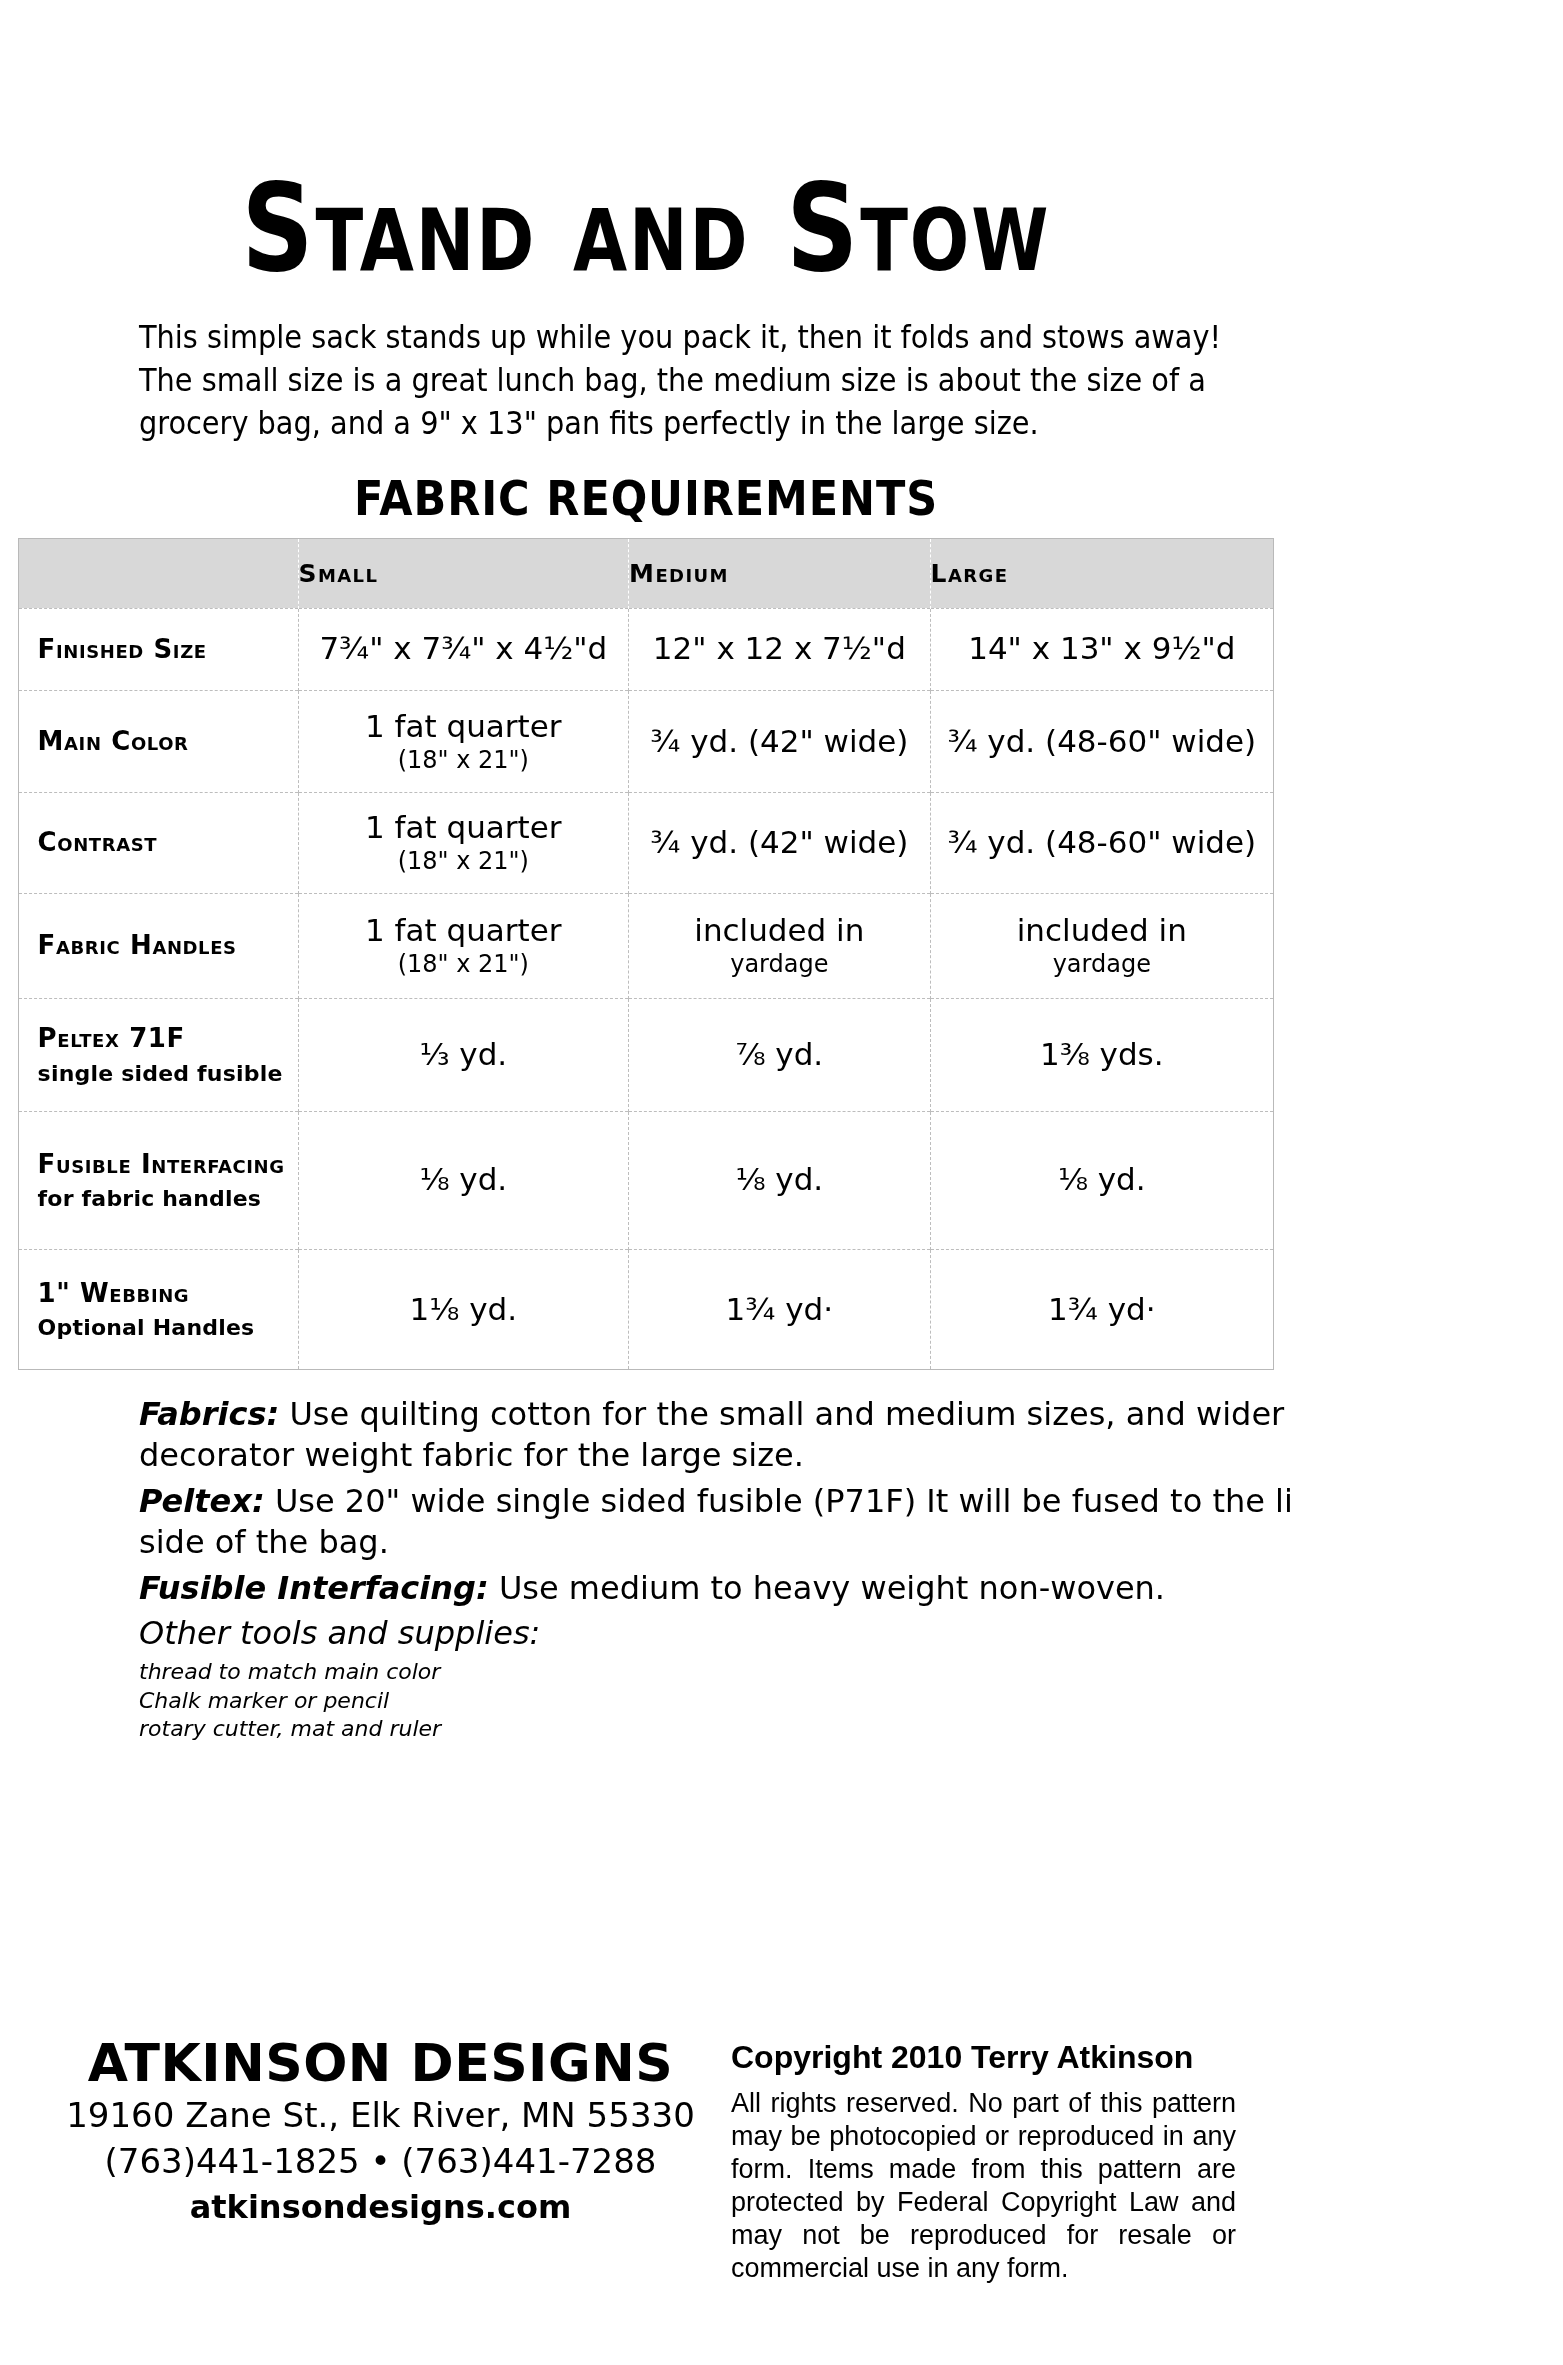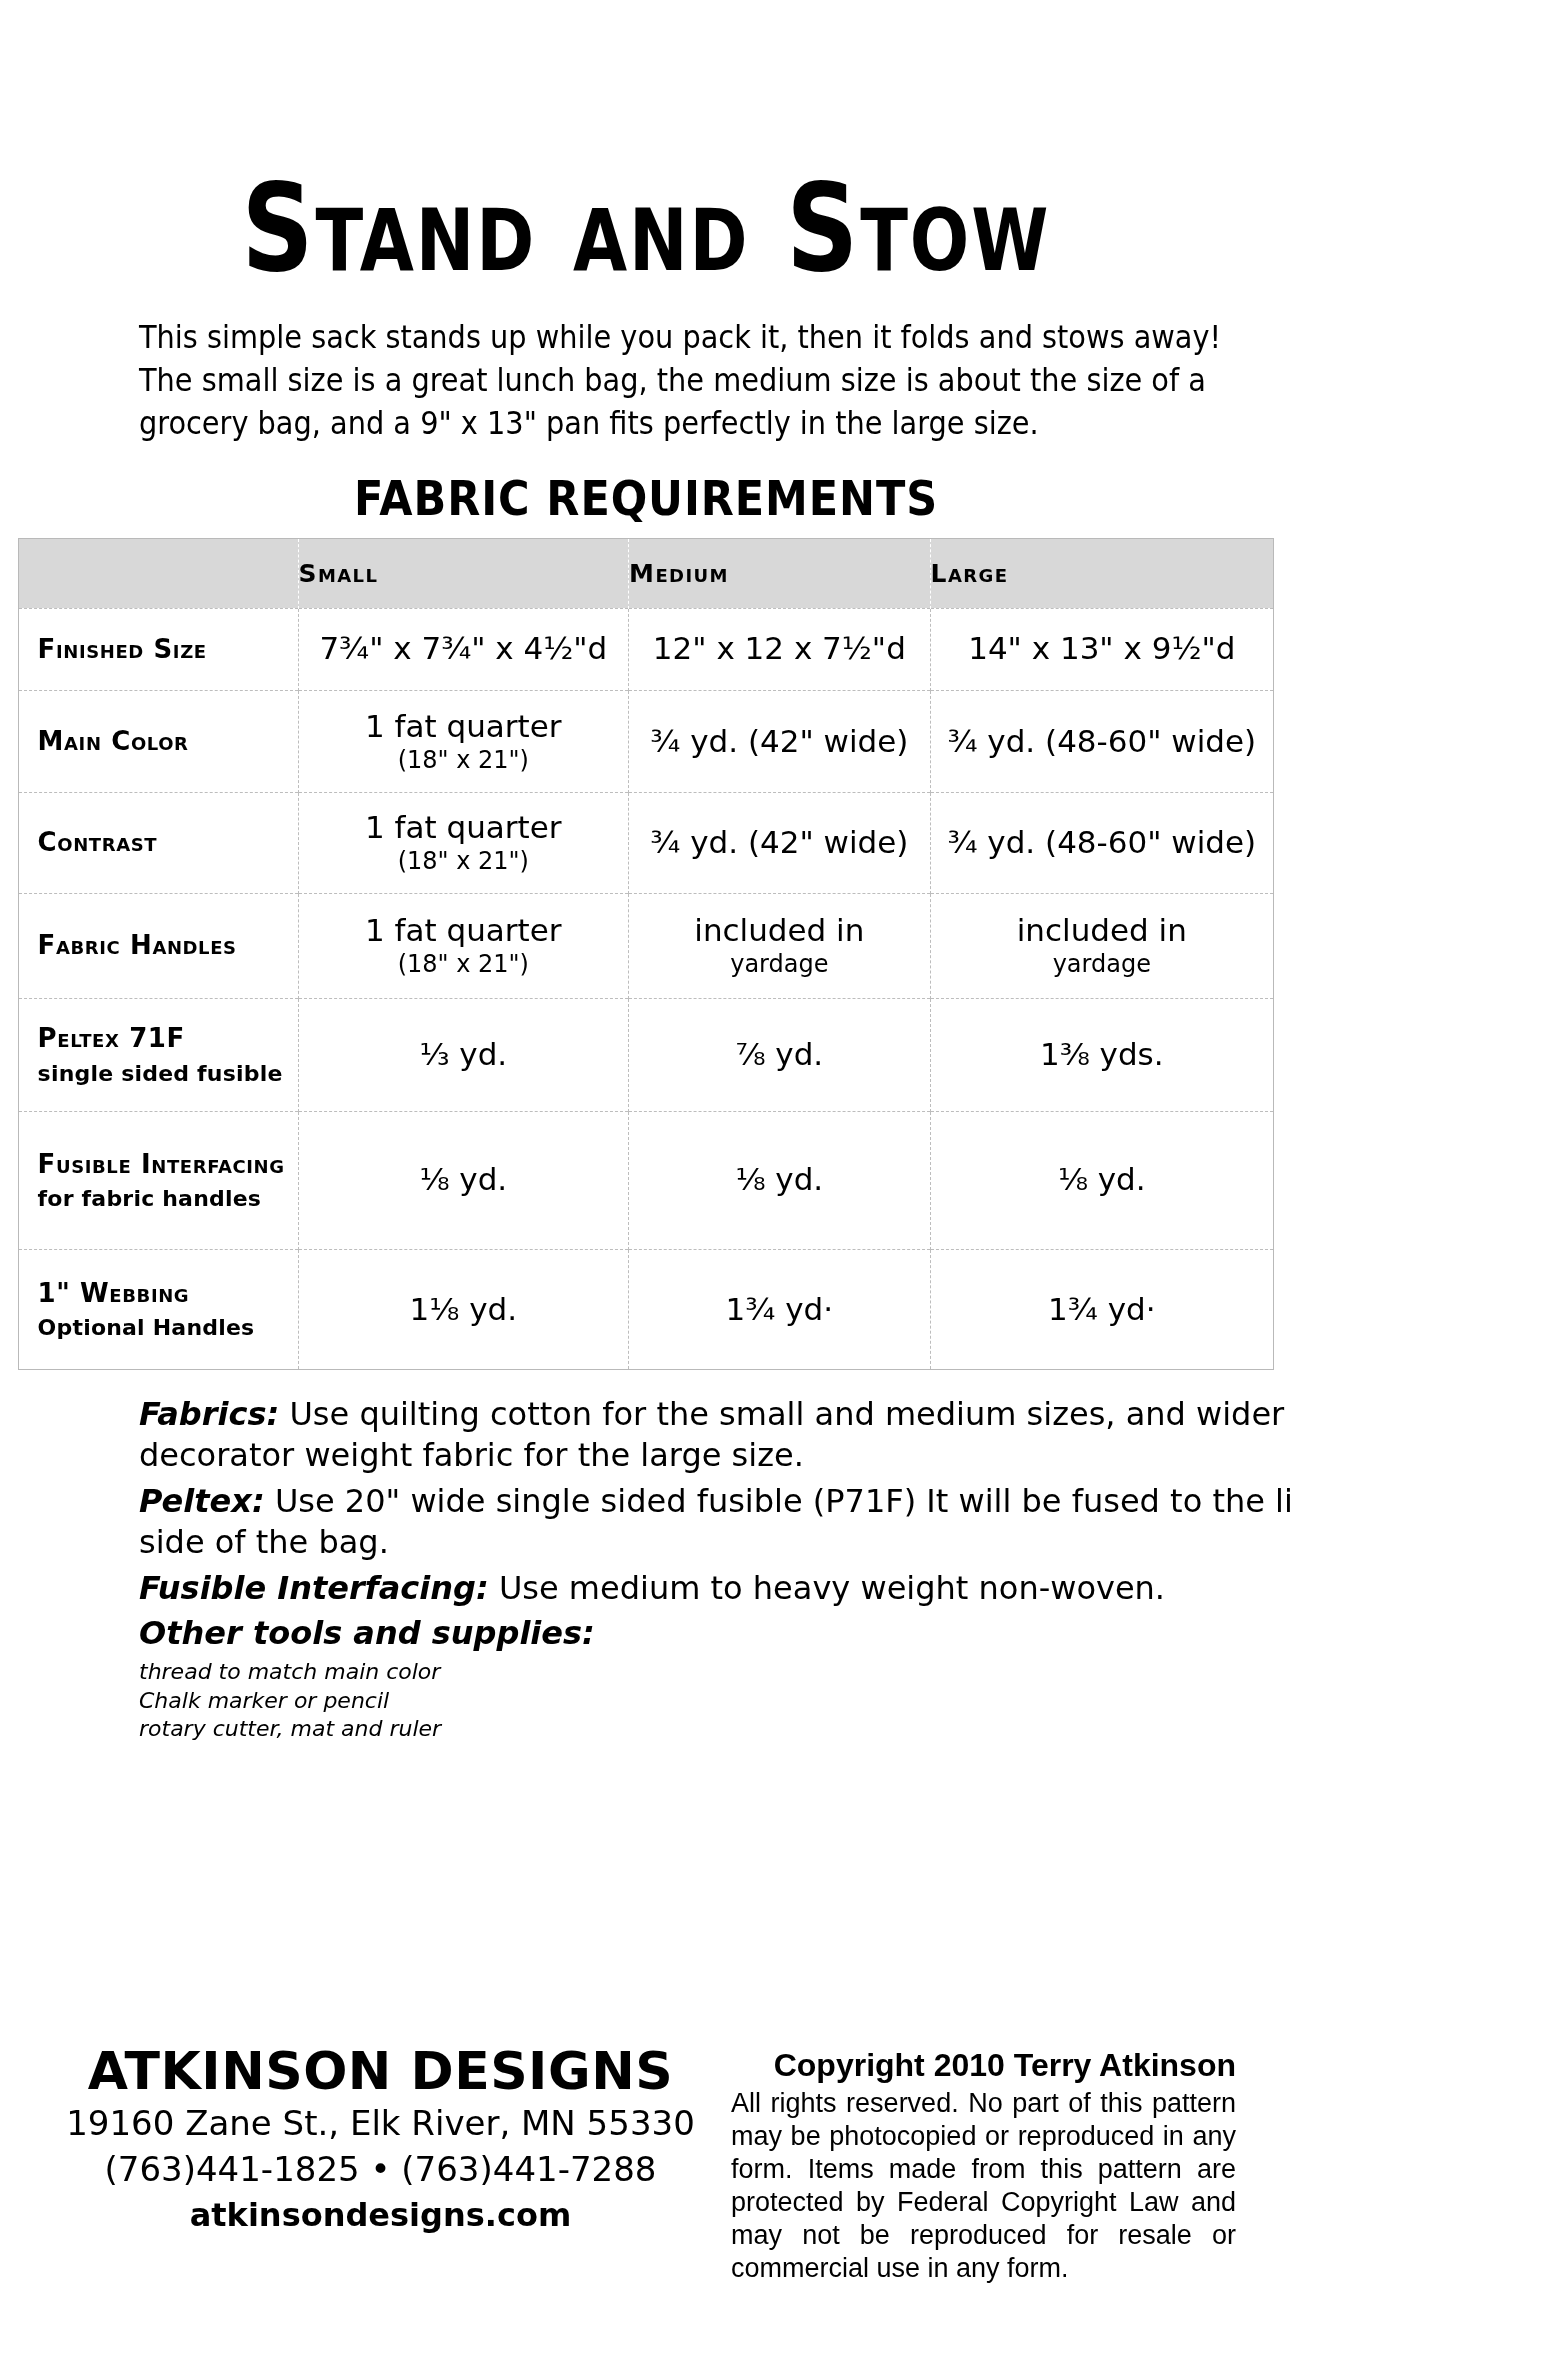--- a/index.html
+++ b/index.html
@@ -145,21 +145,21 @@
     font-weight: bold;
     font-style: italic;
   }
   .notes .tool {
     font-style: italic;
     font-size: 22px;
     line-height: 1.30;
     margin: 0;
   }
   .notes .heading-inline {
-    font-weight: bold;
+    font-weight: normal;
     font-style: italic;
   }
 
   
   .footer {
     position: absolute;
     left: 0;
     right: 0;
     bottom: 80px;
     display: flex;
@@ -190,22 +190,22 @@
   }
   .footer-right {
     flex: 1;
     padding-left: 26px;
     padding-top: 3.7px;
     font-family: "Liberation Sans", sans-serif;
   }
   .copyright-title {
     font-weight: bold;
     font-size: 32px;
-    text-align: right;
-    margin-bottom: 3px;
+    text-align: left;
+    margin-bottom: 11px;
   }
   .copyright-body {
     font-size: 27px;
     line-height: 1.22;
     text-align: justify;
   }
 </style>
 </head>
 <body>
 

